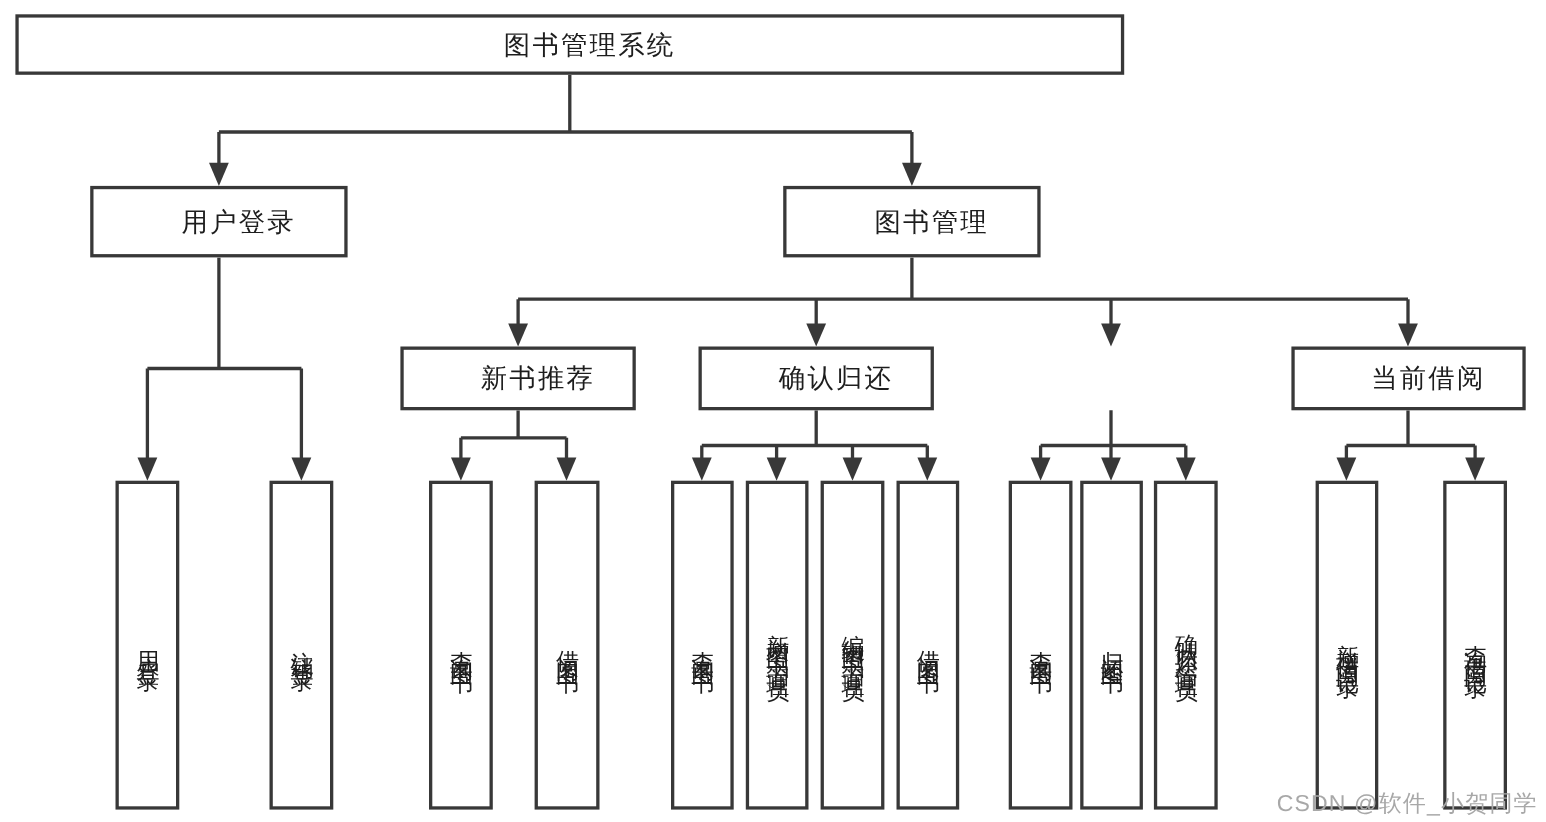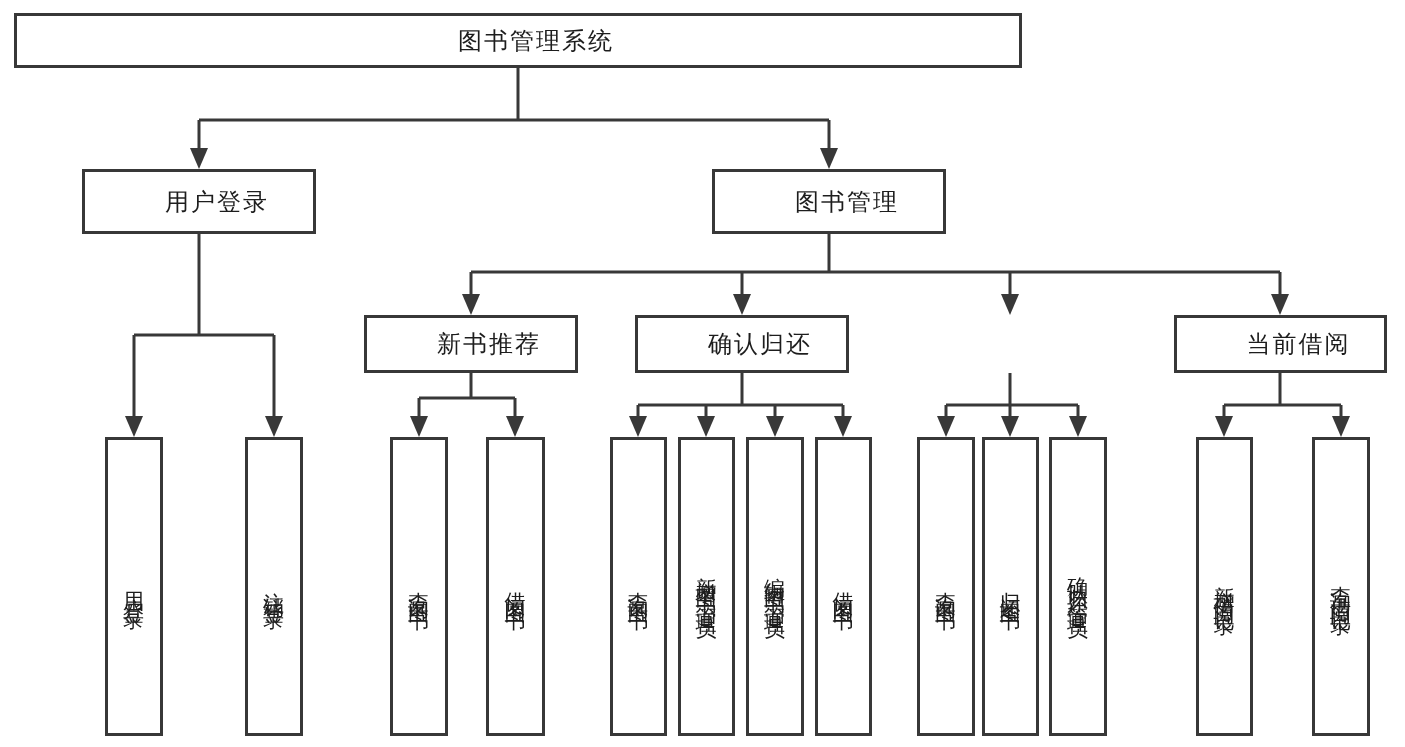--- a/index.html
+++ b/index.html
@@ -120,14 +120,15 @@
     <span class="vtext">确认归还（管理员）</span>
   </div>
 
   <div class="node v" style="left:1196px;top:437px;width:57px;height:299px">
     <span class="vtext">新增借阅记录</span>
   </div>
   <div class="node v" style="left:1312px;top:437px;width:58px;height:299px">
     <span class="vtext">查询借阅记录</span>
   </div>
 
+  <div class="watermark">CSDN @软件_小贺同学</div>
 
 </div>
 
 </body></html>

